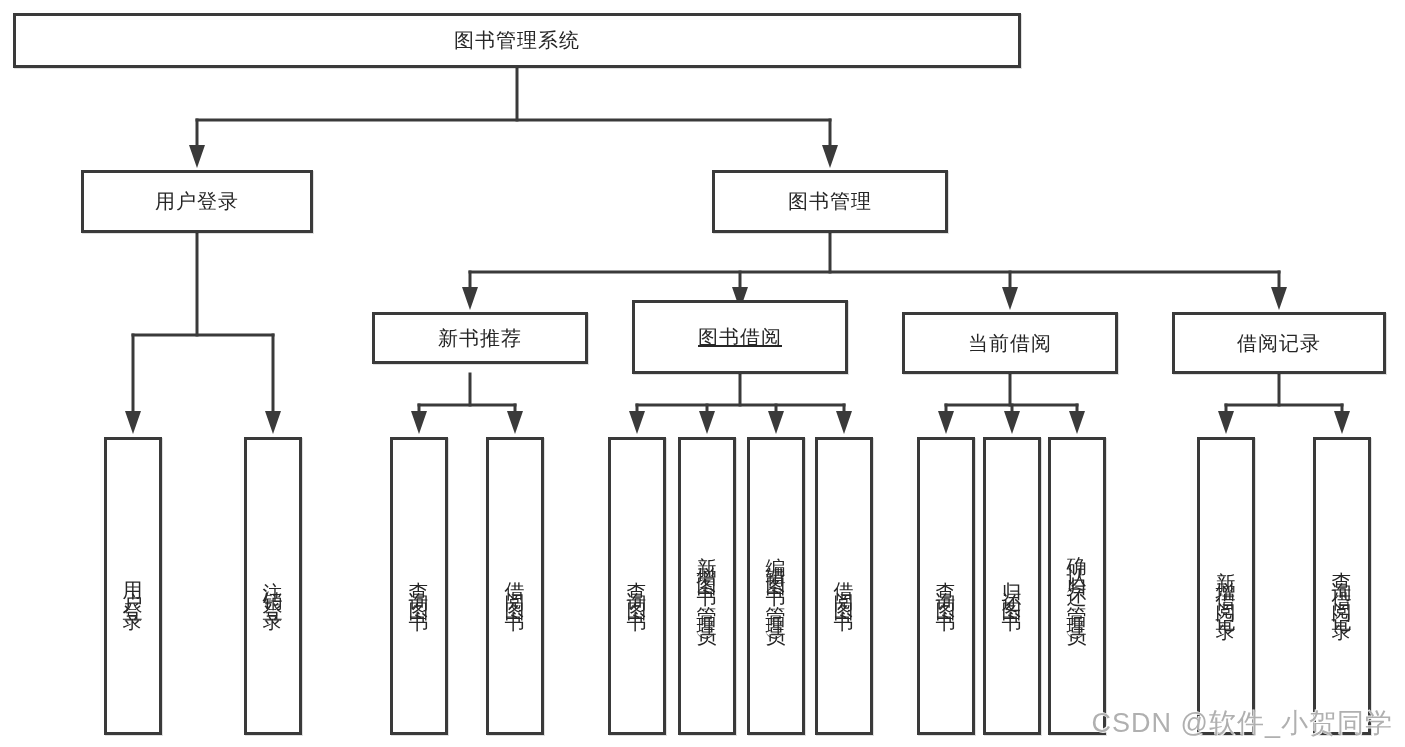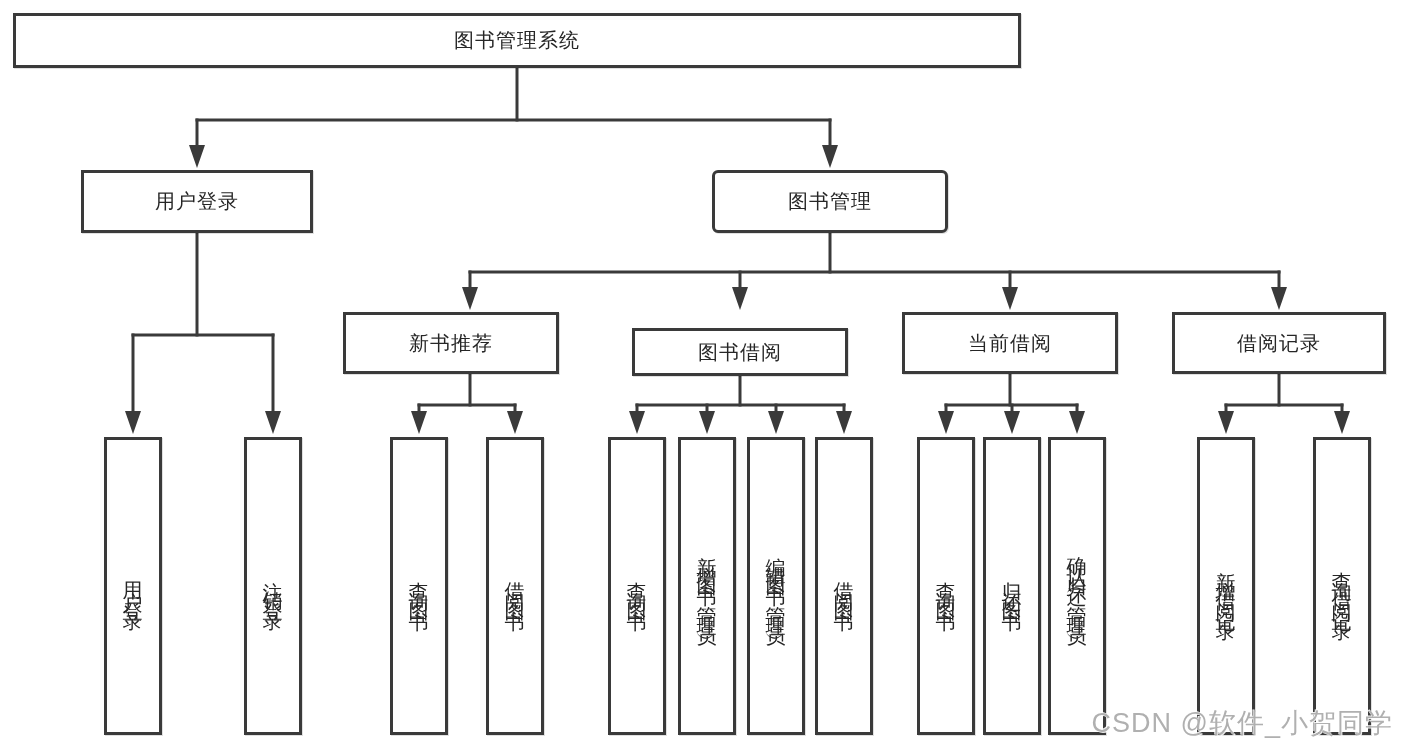--- a/index.html
+++ b/index.html
@@ -128,24 +128,24 @@
     <line x1="1226" y1="405" x2="1342" y2="405"></line>
     <line x1="1226" y1="405" x2="1226" y2="415"></line>
     <line x1="1342" y1="405" x2="1342" y2="415"></line>
     <polygon points="1218,411 1234,411 1226,434"></polygon>
     <polygon points="1334,411 1350,411 1342,434"></polygon>
   </svg>
 
   <div class="box h" style="left:13px; top:13px; width:1008px; height:55px;">图书管理系统</div>
 
   <div class="box h" style="left:81px; top:170px; width:232px; height:63px;">用户登录</div>
-  <div class="box h" style="left:712px; top:170px; width:236px; height:63px;border-radius:6px;">图书管理</div>
+  <div class="box h" style="left:712px; top:170px; width:236px; height:63px;">图书管理</div>
 
-  <div class="box h" style="left:343px; top:312px; width:216px; height:62px;">新书推荐</div>
-  <div class="box h" style="left:632px; top:328px; width:216px; height:48px;">图书借阅</div>
+  <div class="box h" style="left:372px; top:312px; width:216px; height:52px;">新书推荐</div>
+  <div class="box h" style="left:632px; top:300px; width:216px; height:74px;text-decoration:underline;">图书借阅</div>
   <div class="box h" style="left:1172px; top:312px; width:214px; height:62px;">借阅记录</div>
   <div class="box h" style="left:902px; top:312px; width:216px; height:62px;">当前借阅</div>
 
   <div class="box v" style="left:104px; top:437px; width:58px; height:298px;">用户登录</div>
   <div class="box v" style="left:244px; top:437px; width:58px; height:298px;">注销登录</div>
 
   <div class="box v" style="left:390px; top:437px; width:58px; height:298px;">查询图书</div>
   <div class="box v" style="left:486px; top:437px; width:58px; height:298px;">借阅图书</div>
 
   <div class="box v" style="left:608px; top:437px; width:58px; height:298px;">查询图书</div>

